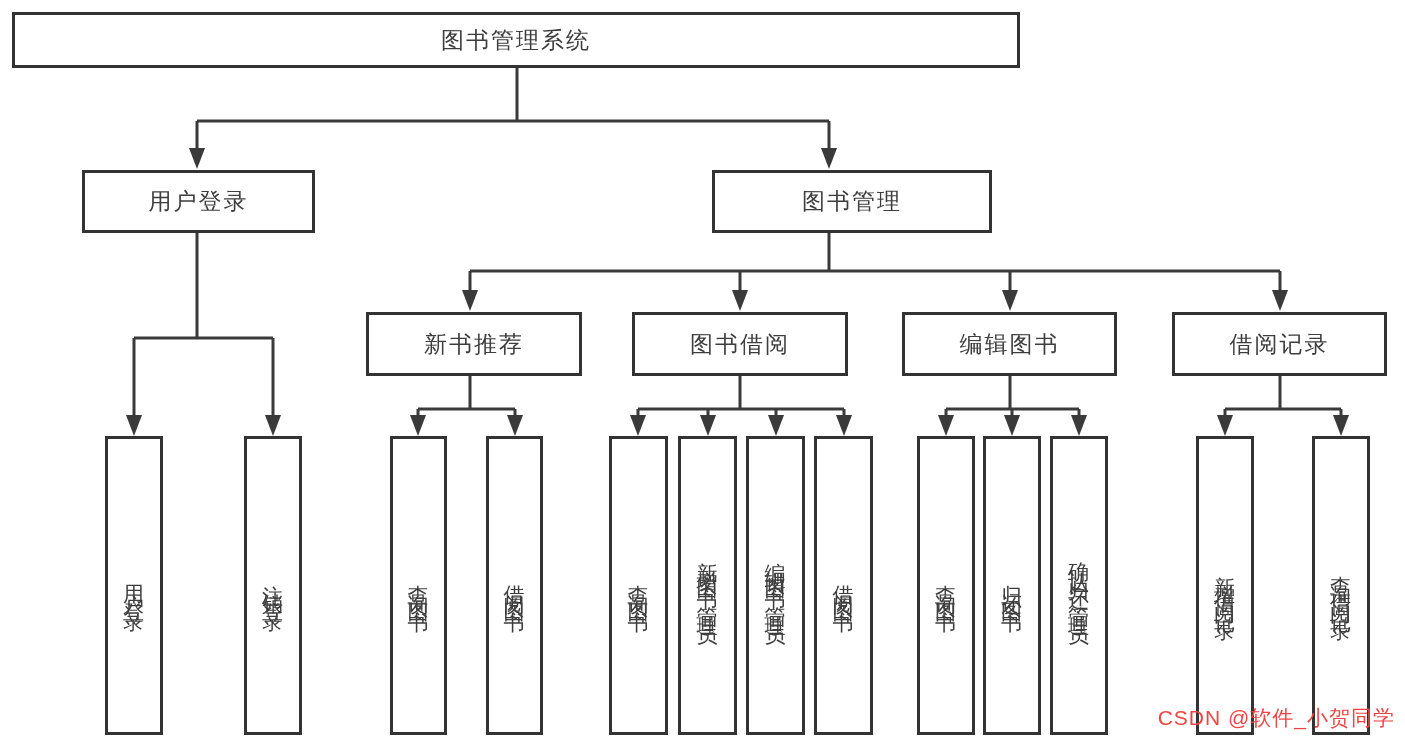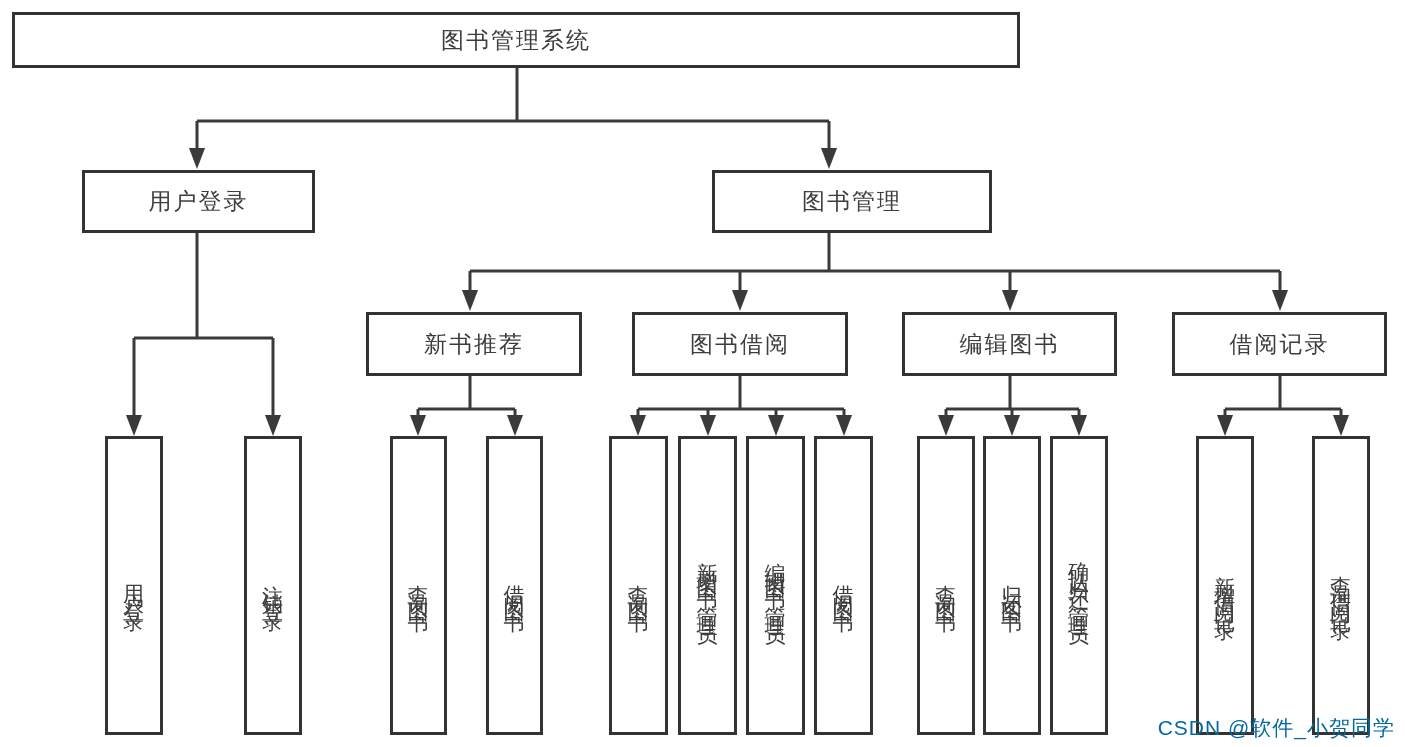--- a/index.html
+++ b/index.html
@@ -41,23 +41,23 @@
   }
   .node.leaf .vtext {
     writing-mode: vertical-rl;
     text-orientation: mixed;
     letter-spacing: 9px;
     line-height: 1;
   }
   .watermark {
     position: absolute;
     right: 10px;
-    bottom: 5px;
+    bottom: 15px;
     font-size: 21px;
-    color: #0369a1;
+    color: #ef4444;
     letter-spacing: 1px;
     z-index: 3;
     white-space: nowrap;
   }
 </style>
 </head>
 <body>
 
 <div class="canvas">
 

